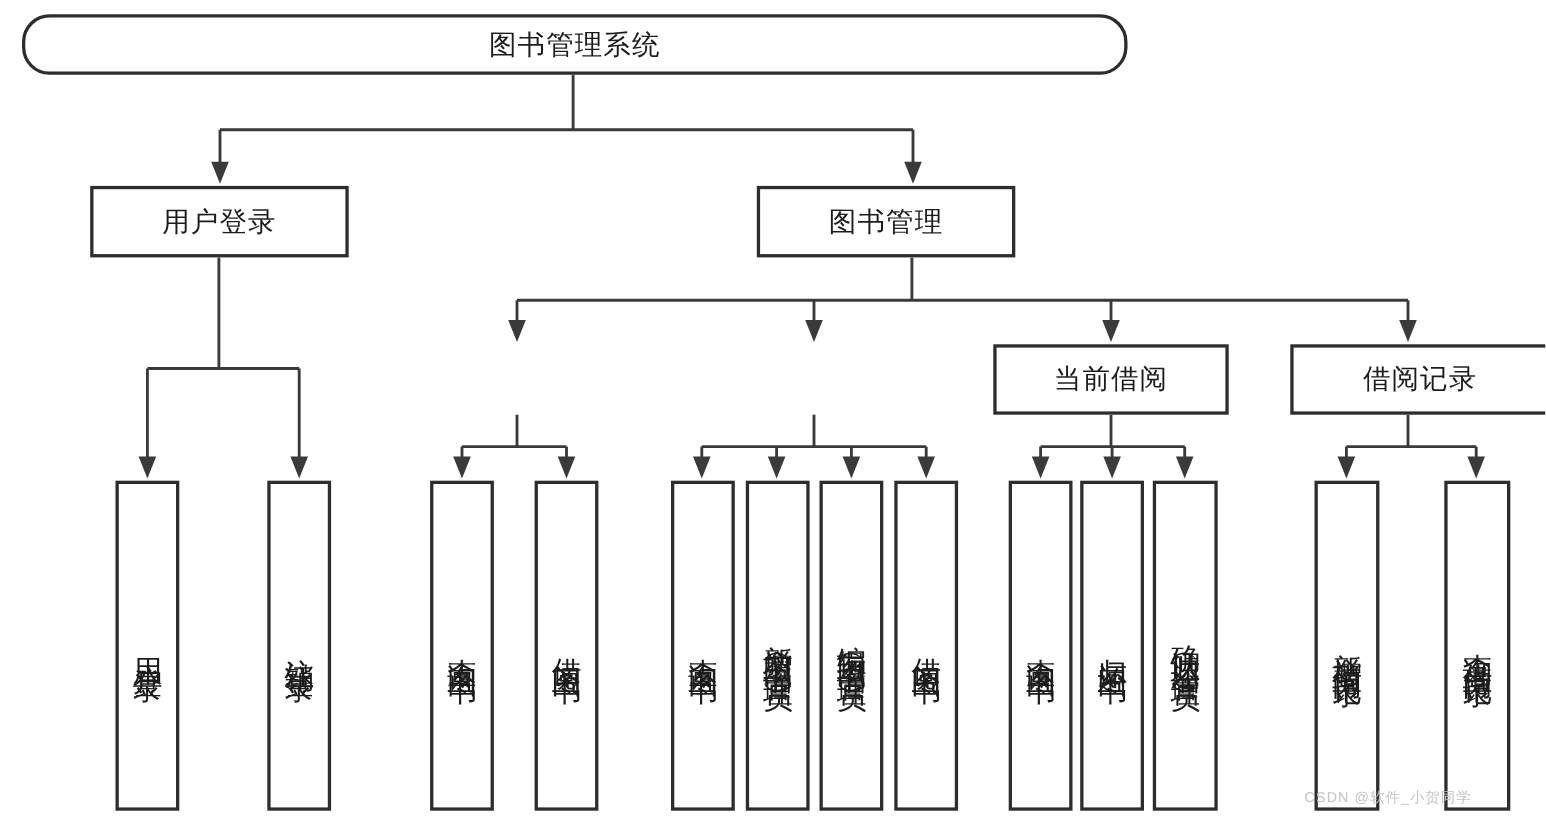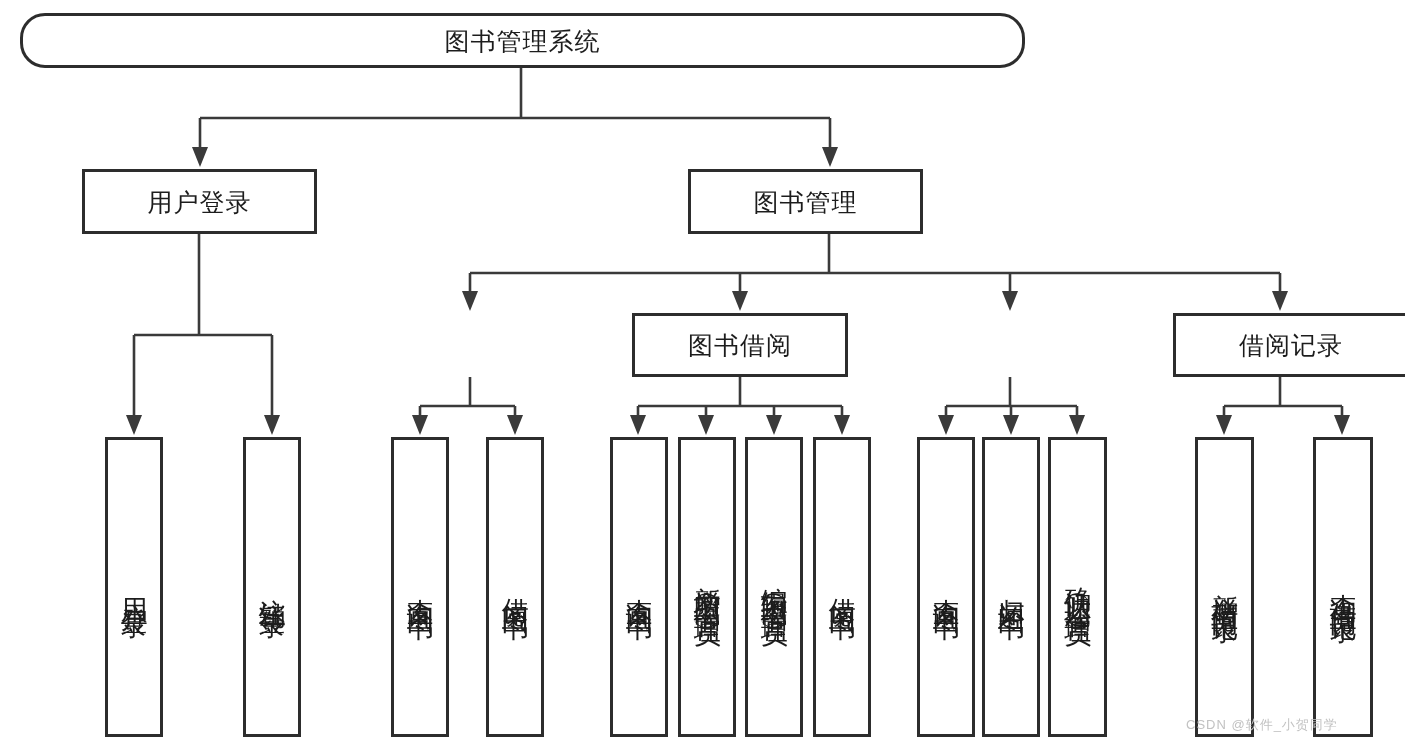--- a/index.html
+++ b/index.html
@@ -92,21 +92,21 @@
       <polygon points="1216,415 1232,415 1224,435" fill="#3a3a3a"></polygon>
       <line x1="1342" y1="406" x2="1342" y2="419" stroke="#3a3a3a" stroke-width="2.6"></line>
       <polygon points="1334,415 1350,415 1342,435" fill="#3a3a3a"></polygon>
     </svg>
 
   <div class="box" style="left:20px;top:13px;width:1005px;height:55px;border-radius:25px;">图书管理系统</div>
 
   <div class="box" style="left:82px;top:169px;width:235px;height:65px;">用户登录</div>
   <div class="box" style="left:688px;top:169px;width:235px;height:65px;">图书管理</div>
 
-  <div class="box" style="left:632px;top:313px;width:216px;height:64px;">图书借阅</div>
+  <div class="box" style="left:903px;top:313px;width:214px;height:64px;">当前借阅</div>
   <div class="box" style="left:1173px;top:313px;width:236px;height:64px;">借阅记录</div>
 
   <div class="box v" style="left:105px;top:437px;width:58px;height:300px;">用户登录</div>
   <div class="box v" style="left:243px;top:437px;width:58px;height:300px;">注销登录</div>
 
   <div class="box v" style="left:391px;top:437px;width:58px;height:300px;">查询图书</div>
   <div class="box v" style="left:486px;top:437px;width:58px;height:300px;">借阅图书</div>
 
   <div class="box v" style="left:610px;top:437px;width:58px;height:300px;">查询图书</div>
   <div class="box v" style="left:678px;top:437px;width:58px;height:300px;">新增图书（管理员）</div>

